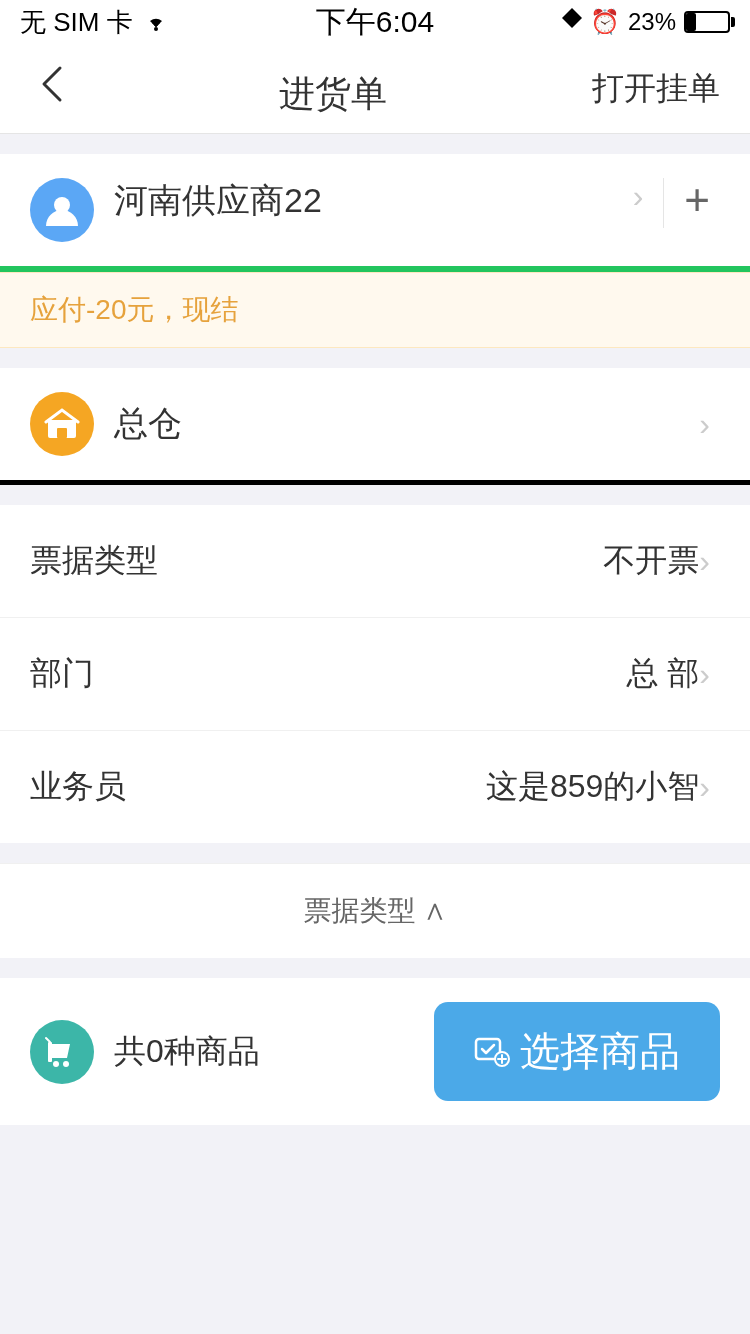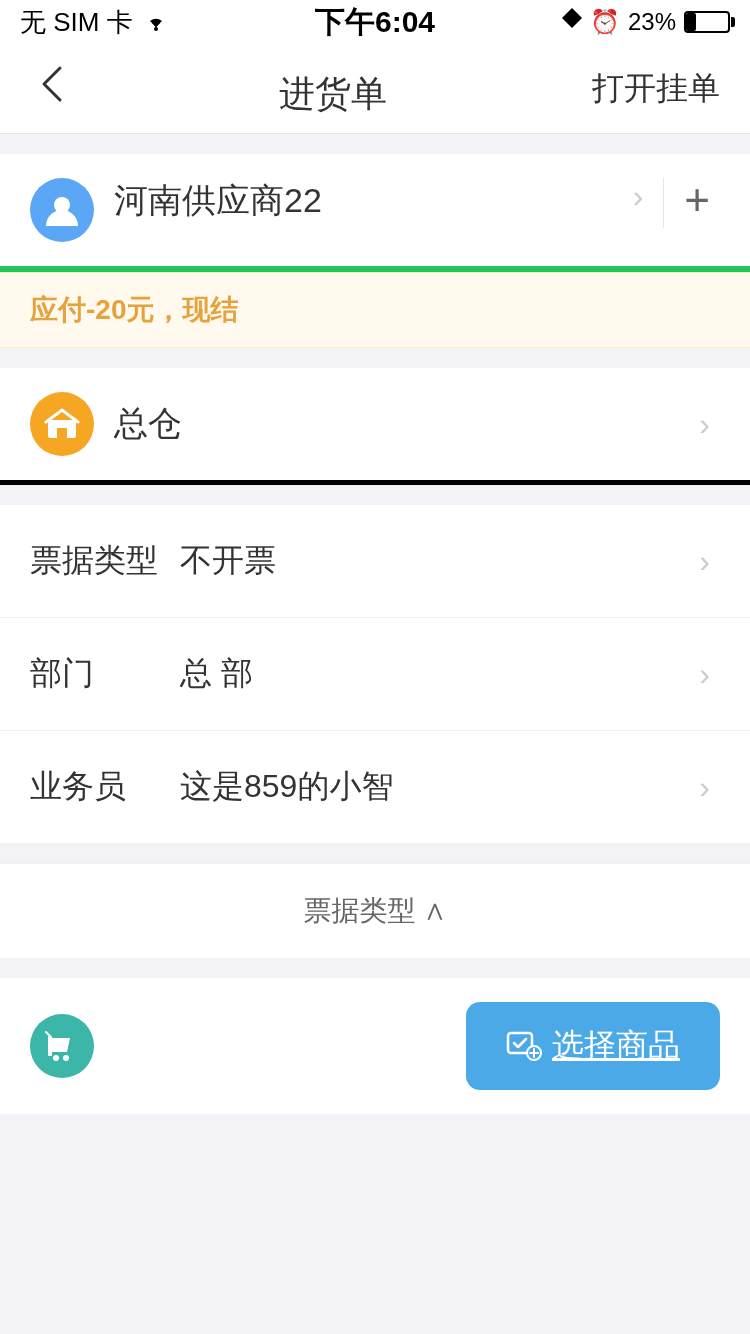--- a/index.html
+++ b/index.html
@@ -28,21 +28,21 @@
       gap: 28px;
     }
     .status-left {
       display: flex;
       align-items: center;
       gap: 8px;
       font-size: 26px;
     }
     .status-center {
       font-size: 30px;
-      font-weight: 700;
+      font-weight: 400;
       position: absolute;
       left: 50%;
       transform: translateX(-50%);
     }
     .status-right {
       display: flex;
       align-items: center;
       gap: 8px;
       font-size: 24px;
     }
@@ -162,21 +162,20 @@
     }
 
     
     .notice-bar {
       background: #fff9ee;
       padding: 18px 30px;
       font-size: 28px;
       color: #e6a23c;
       border-top: 1px solid #fde8c0;
       border-bottom: 1px solid #fde8c0;
-      font-weight: bold;
     }
 
     
     .warehouse-row {
       display: flex;
       align-items: center;
       padding: 24px 30px;
       background: #fff;
       border-bottom: 5px solid #000000;
       margin-top: 20px;
@@ -218,20 +217,21 @@
       font-size: 32px;
       color: #333;
       width: 140px;
       flex-shrink: 0;
     }
     .form-value {
       flex: 1;
       font-size: 32px;
       color: #333;
       padding-left: 10px;
+      text-align: right;
     }
     .form-placeholder {
       color: #ccc;
     }
 
     
     .collapse-row {
       background: #fff;
       text-align: center;
       padding: 28px 30px;
@@ -267,26 +267,25 @@
     }
     .product-count {
       font-size: 32px;
       color: #333;
     }
     .select-btn {
       background: #4ba9e8;
       color: #fff;
       border-radius: 14px;
       padding: 22px 40px;
-      font-size: 32px;
+      font-size: 40px;
       display: flex;
       align-items: center;
       gap: 10px;
       cursor: pointer;
-      text-decoration: underline;
     }
 
     
     .page-bg {
       background: #f2f2f7;
       flex: 1;
       min-height: 300px;
     }
   </style>
 </head>
@@ -389,20 +388,21 @@
   <div class="bottom-left">
     <div class="cart-icon-circle">
       <svg width="36" height="36" viewBox="0 0 36 36" fill="none">
         <rect x="4" y="8" width="4" height="20" rx="1" fill="#fff"></rect>
         <path d="M8 10h18l-3 14H8V10z" fill="#fff"></path>
         <circle cx="12" cy="30" r="3" fill="#fff"></circle>
         <circle cx="22" cy="30" r="3" fill="#fff"></circle>
         <path d="M6 8l-4-4" stroke="#fff" stroke-width="2" stroke-linecap="round"></path>
       </svg>
     </div>
+    <span class="product-count">共0种商品</span>
   </div>
   <div class="select-btn">
     <svg width="36" height="30" viewBox="0 0 36 30" fill="none">
       <rect x="2" y="2" width="24" height="20" rx="3" stroke="#fff" stroke-width="2.5"></rect>
       <path d="M8 12l4 4 8-8" stroke="#fff" stroke-width="2.5" stroke-linecap="round" stroke-linejoin="round"></path>
       <circle cx="28" cy="22" r="7" fill="#4ba9e8" stroke="#fff" stroke-width="2"></circle>
       <path d="M28 18v8M24 22h8" stroke="#fff" stroke-width="2" stroke-linecap="round"></path>
     </svg>
     <span>选择商品</span>
   </div>

